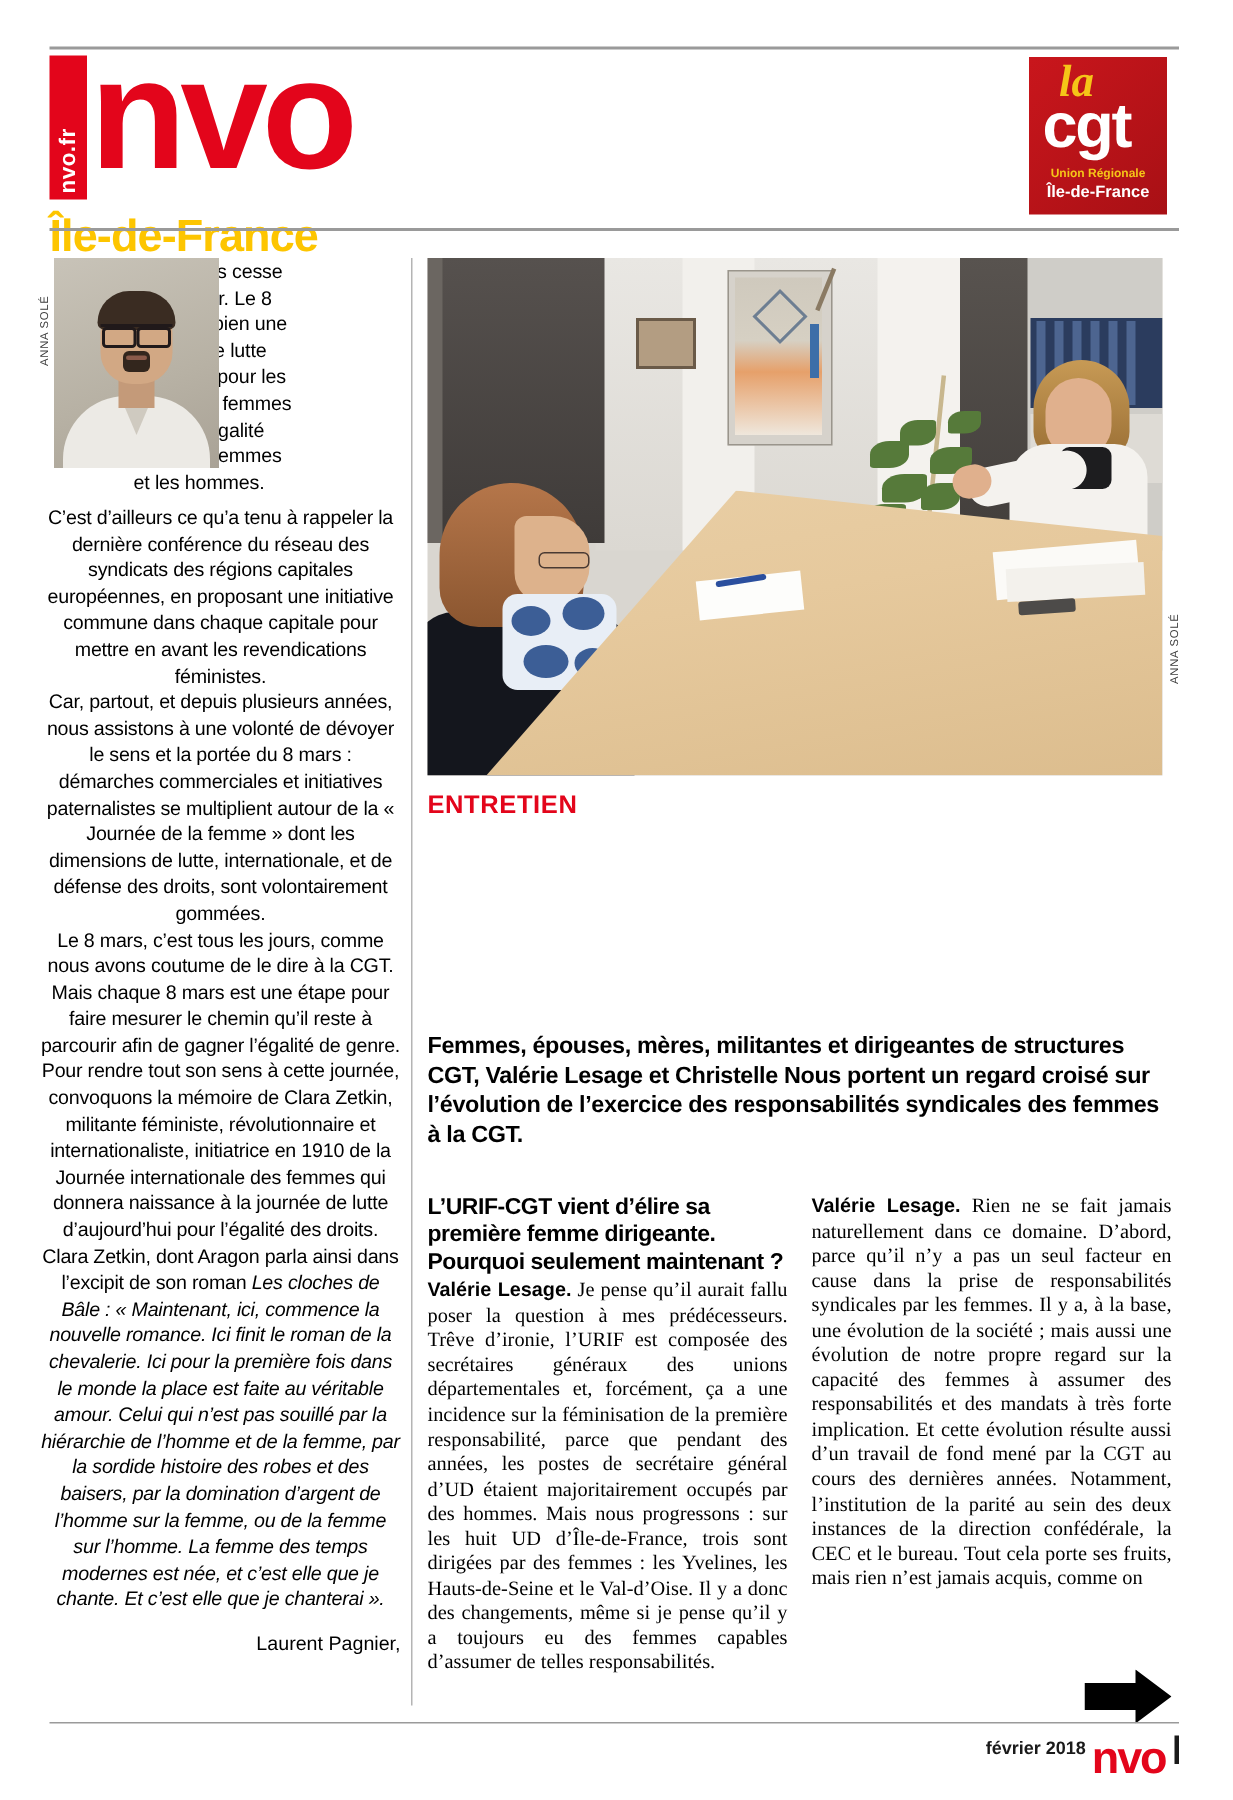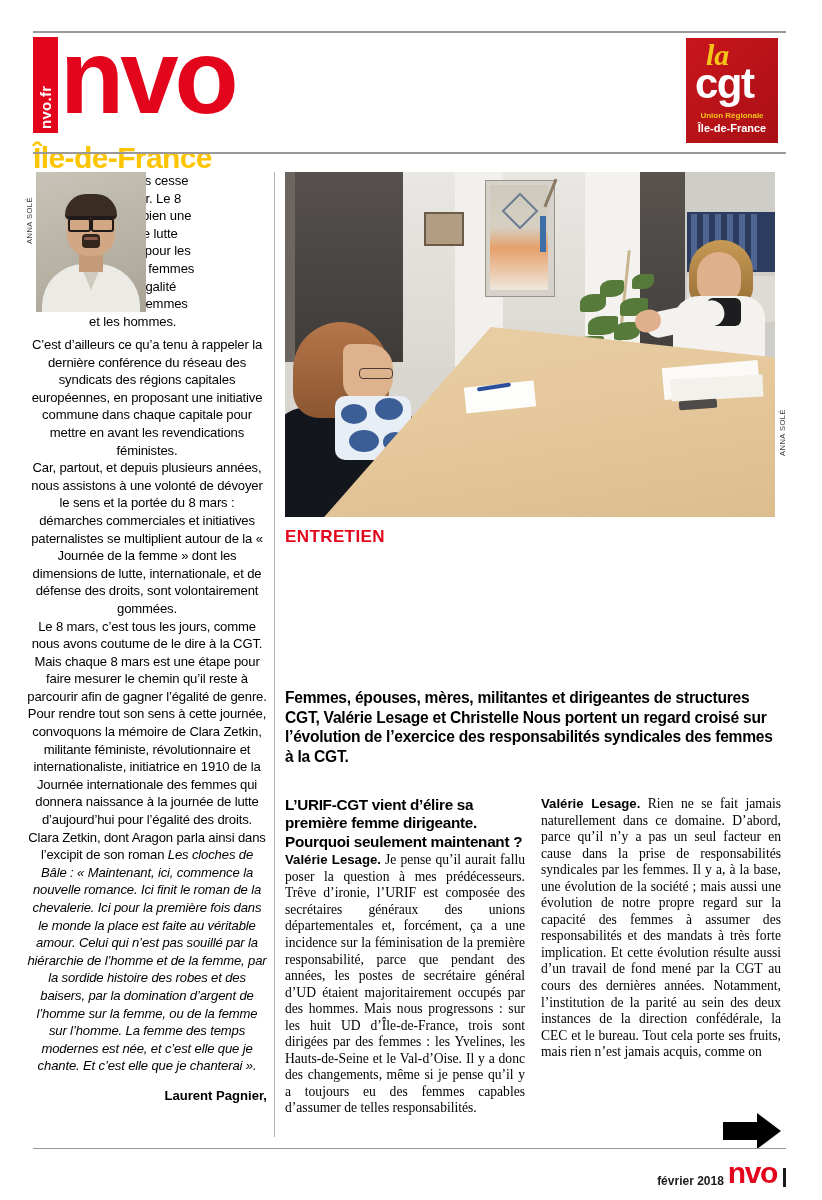--- a/index.html
+++ b/index.html
@@ -250,21 +250,21 @@
     line-height: 17.6px;
     letter-spacing: -0.15px;
     text-align: center;
   }
   .left-body p { margin: 0; }
   .left-body .italic { font-style: italic; }
   .signature {
     margin-top: 12px;
     font-size: 13.1px;
     line-height: 17px;
-    font-weight: bold;
+    font-weight: normal;
     text-align: right;
   }
 
   
   .v-divider {
     position: absolute;
     left: 274px; top: 172px;
     width: 1px; height: 965px;
     background: #b4b4b4;
   }
@@ -400,21 +400,21 @@
     position: absolute;
     left: 33px; top: 1148px;
     width: 753px; height: 1px;
     background: #9a9a9a;
   }
   .footer {
     position: absolute;
     right: 36px; top: 1158px;
     height: 30px;
     display: flex;
-    align-items: flex-end;
+    align-items: flex-start;
   }
   .footer-date {
     font-size: 12px;
     font-weight: bold;
     color: #1a1a1a;
     margin-right: 4px;
   }
   .footer-nvo {
     font-size: 30px;
     font-weight: bold;

